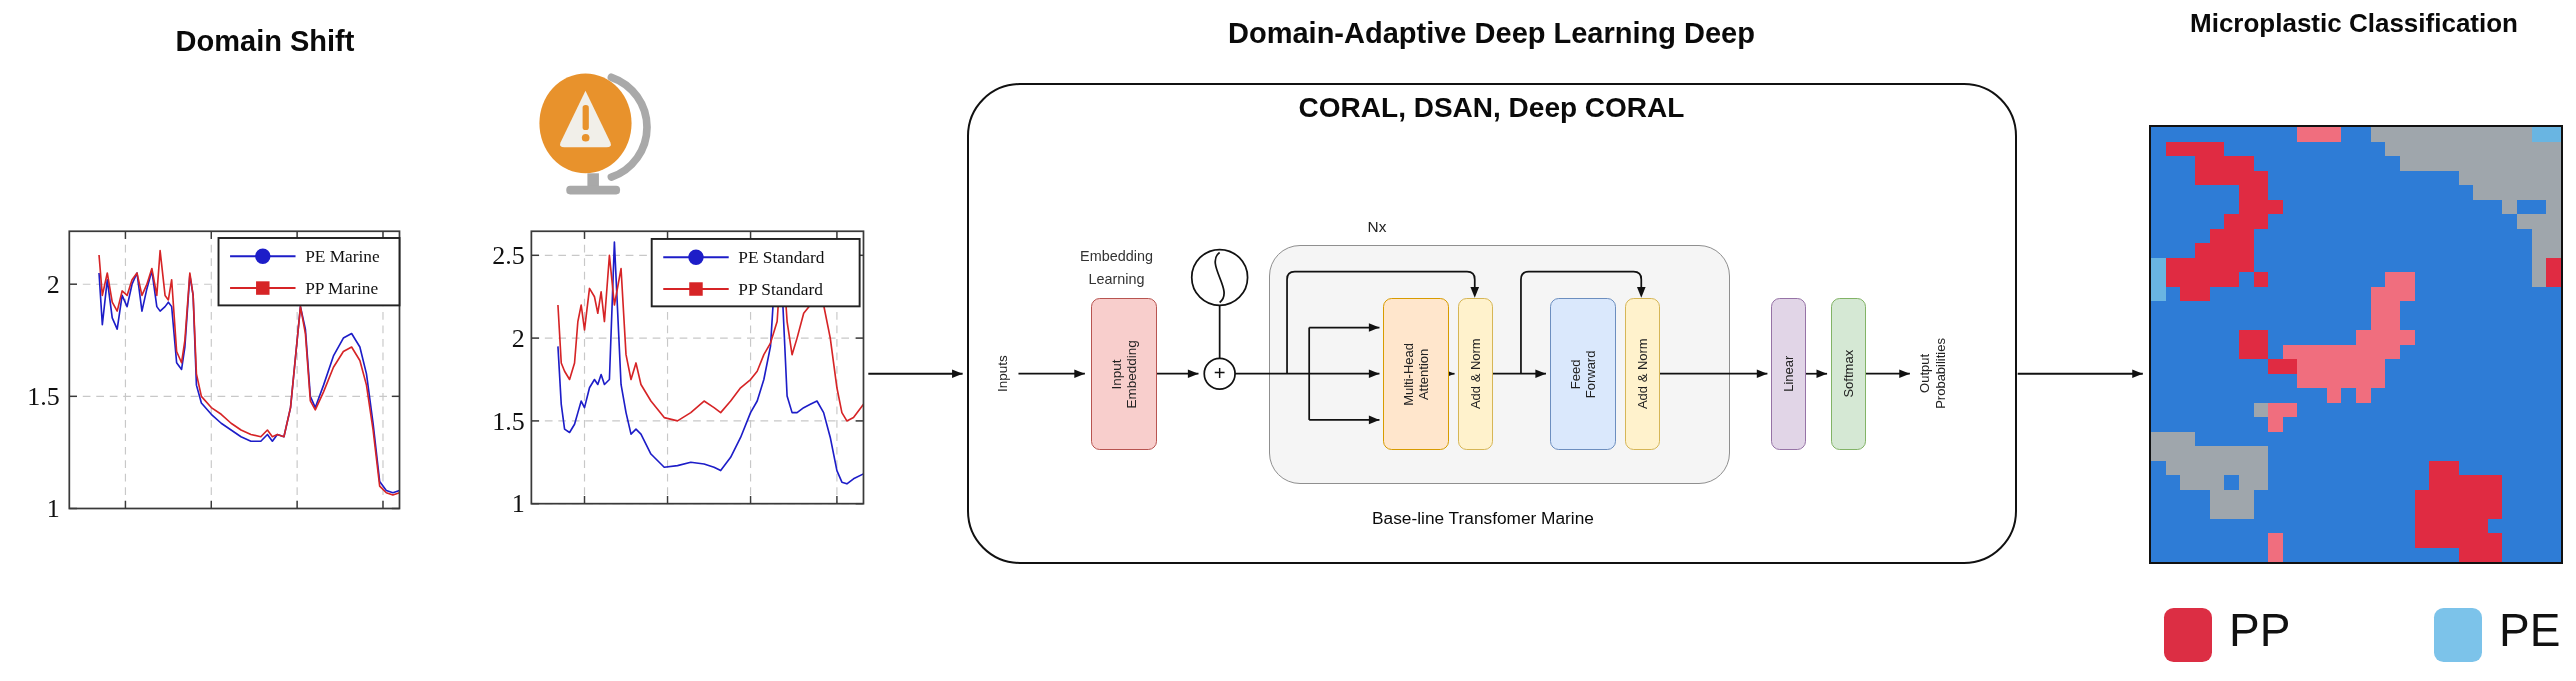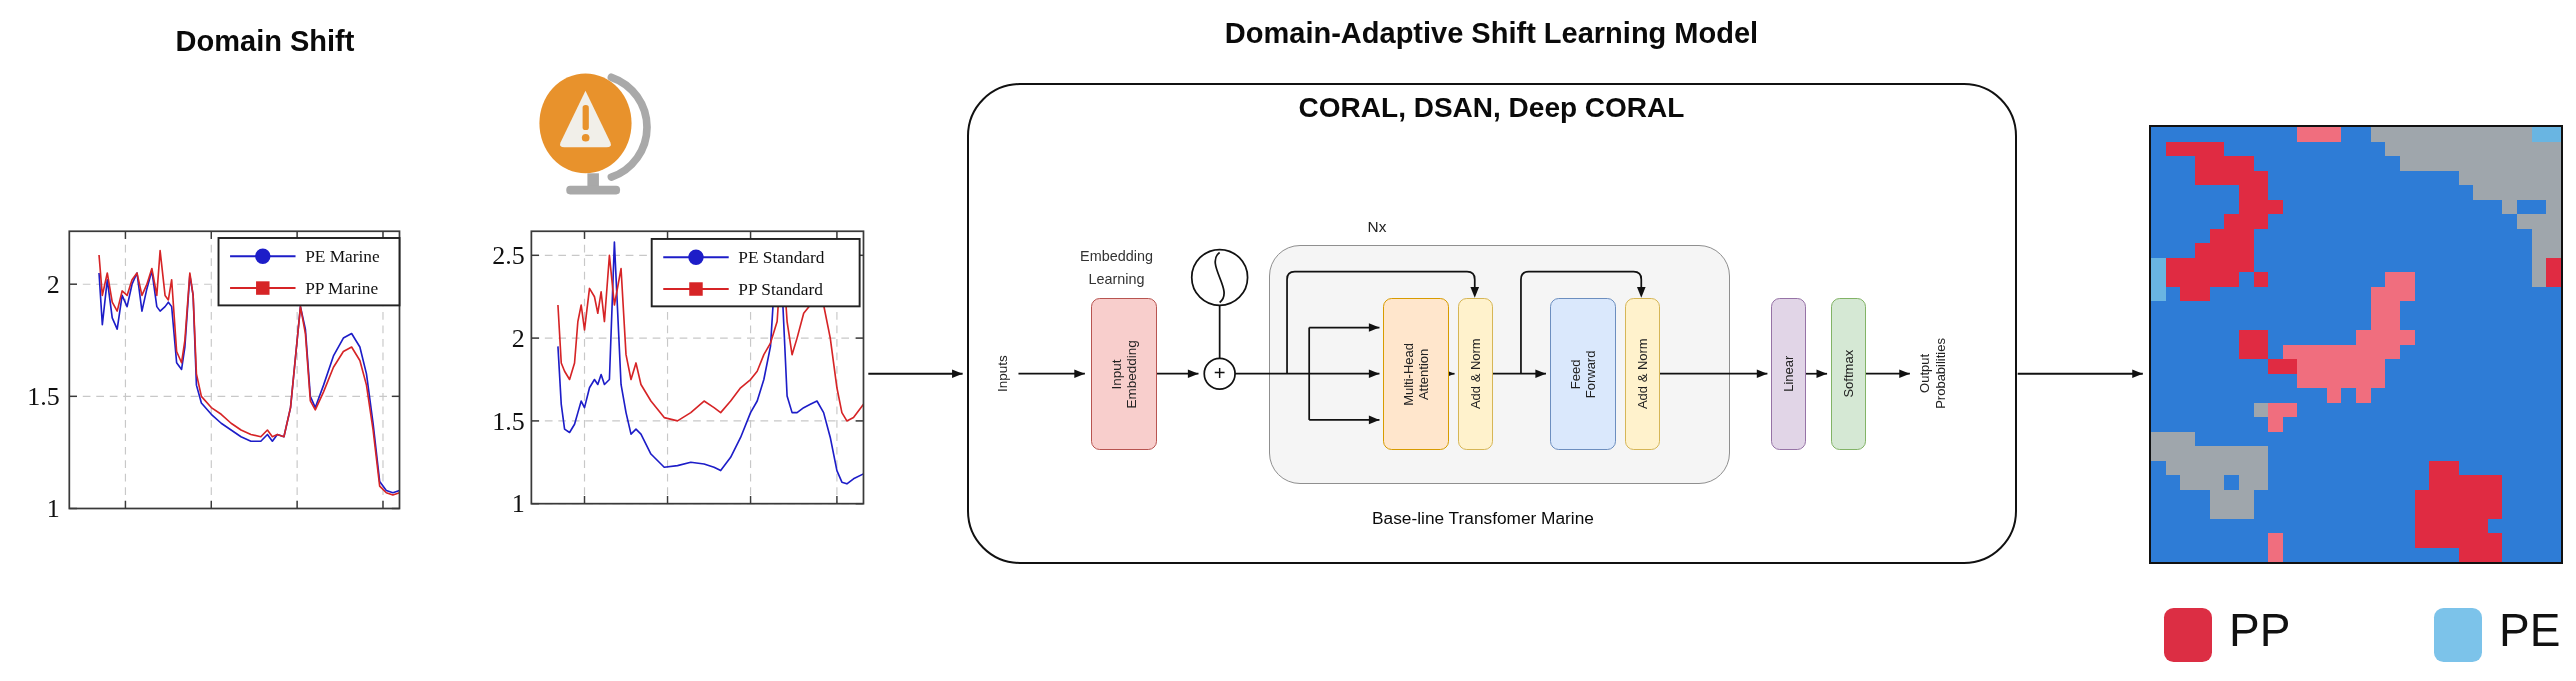--- a/index.html
+++ b/index.html
@@ -37,22 +37,23 @@
   #pp-swatch{left:2164px;background:#dc2e44;}
   #pe-swatch{left:2434px;background:#7cc3ea;}
   .legend-label{position:absolute;top:603px;font-size:46px;color:#111;z-index:2;font-family:"Liberation Sans",sans-serif;}
   #pp-label{left:2229px;}
   #pe-label{left:2499px;}
 </style>
 </head>
 <body>
 
 <div class="abs title" id="left-title">Domain Shift</div>
-<div class="abs title" id="mid-title">Domain-Adaptive Shift Learning Model</div>
+<div class="abs title" id="mid-title">Domain-Adaptive Deep Learning Deep</div>
 <div class="abs title" id="right-title">
+  <div>Microplastic Classification</div>
 </div>
 
 <div class="abs" id="model-box"></div>
 <div class="abs" id="encoder-box"></div>
 <div class="abs title" id="dann-title">CORAL, DSAN, Deep CORAL</div>
 <div class="abs" id="baseline-label">Base-line Transfomer Marine</div>
 <div class="abs" id="nx-label">Nx</div>
 <div class="abs" id="pos-enc-label">
   <div>Embedding</div>
   <div>Learning</div>

